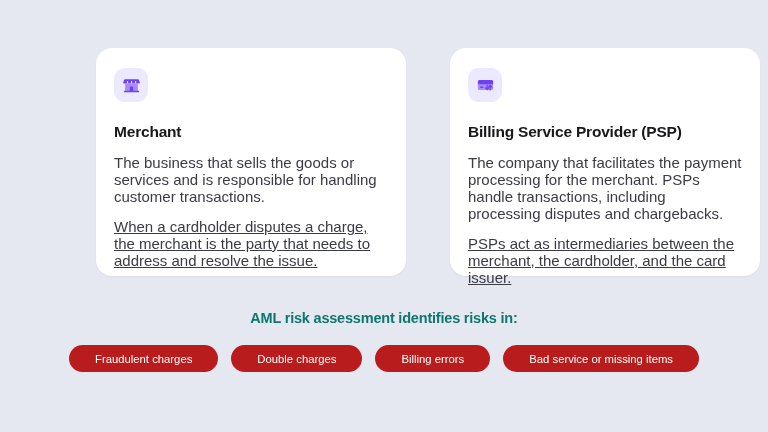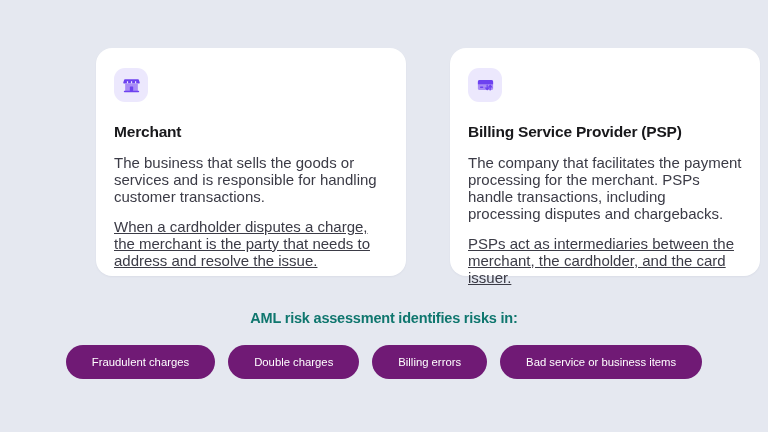--- a/index.html
+++ b/index.html
@@ -97,23 +97,23 @@
 
   .pill-row {
     margin-top: 19px;
     display: flex;
     justify-content: center;
     gap: 13px;
     padding: 0 52px;
   }
 
   .pill {
-    height: 34px;
+    height: 27px;
     border-radius: 17px;
-    background: #701a75;
+    background: #b91c1c;
     color: #ffffff;
     font-size: 11.3px;
     display: flex;
     align-items: center;
     justify-content: flex-start;
     padding: 0 26px;
     white-space: nowrap;
   }
 </style>
 </head>
@@ -183,18 +183,18 @@
       <div class="pill">
         <span>Fraudulent charges</span>
       </div>
       <div class="pill">
         <span>Double charges</span>
       </div>
       <div class="pill">
         <span>Billing errors</span>
       </div>
       <div class="pill">
-        <span>Bad service or business items</span>
+        <span>Bad service or missing items</span>
       </div>
     </div>
   </div>
 
 </div>
 
 </body></html>

